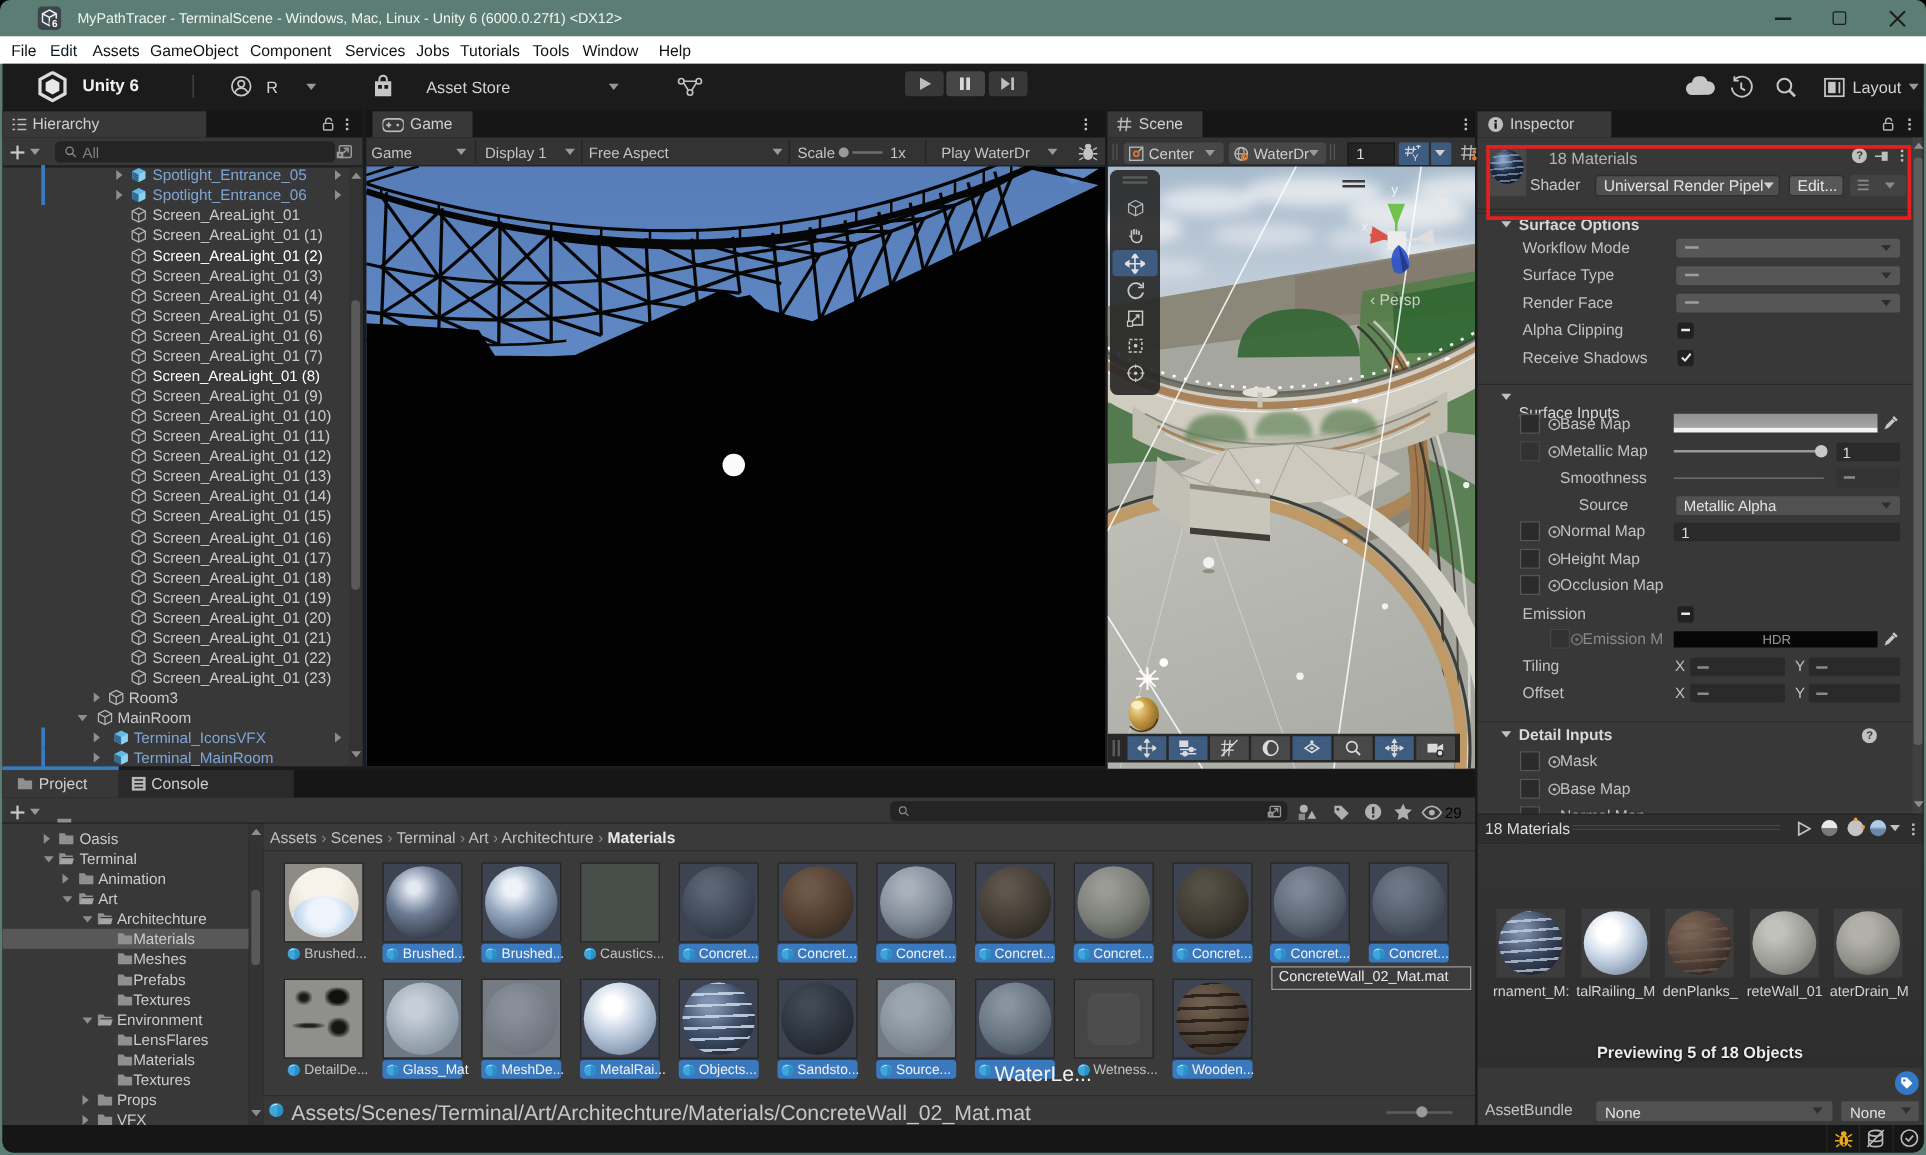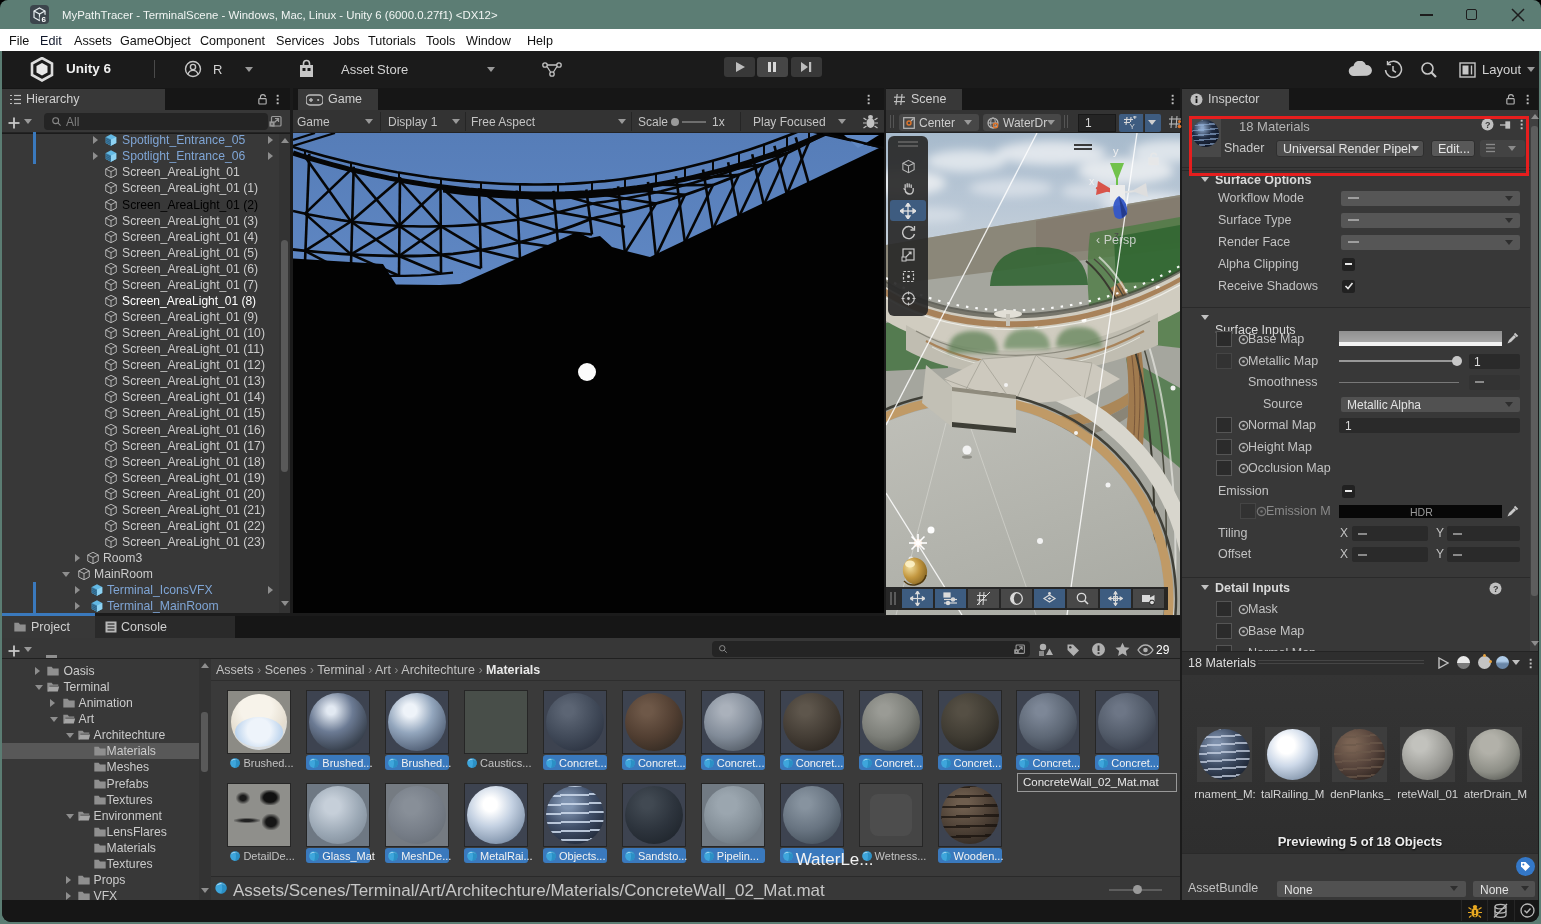--- a/index.html
+++ b/index.html
@@ -227,21 +227,21 @@
     <use href="#i-cube"></use>
   </svg>
 <div class="a tx" style="left:122px;top:165.3px;font-size:12.2px;color:#cbcbcb">Screen_AreaLight_01</div>
 <svg class="a" style="left:104px;top:181.4px" width="14" height="14">
     <use href="#i-cube"></use>
   </svg>
 <div class="a tx" style="left:122px;top:181.4px;font-size:12.2px;color:#cbcbcb">Screen_AreaLight_01 (1)</div>
 <svg class="a" style="left:104px;top:197.5px" width="14" height="14">
     <use href="#i-cube"></use>
   </svg>
-<div class="a tx" style="left:122px;top:197.5px;font-size:12.2px;color:#000000">Screen_AreaLight_01 (2)</div>
+<div class="a tx" style="left:122px;top:197.5px;font-size:12.2px;color:#ffffff">Screen_AreaLight_01 (2)</div>
 <svg class="a" style="left:104px;top:213.5px" width="14" height="14">
     <use href="#i-cube"></use>
   </svg>
 <div class="a tx" style="left:122px;top:213.5px;font-size:12.2px;color:#cbcbcb">Screen_AreaLight_01 (3)</div>
 <svg class="a" style="left:104px;top:229.6px" width="14" height="14">
     <use href="#i-cube"></use>
   </svg>
 <div class="a tx" style="left:122px;top:229.6px;font-size:12.2px;color:#cbcbcb">Screen_AreaLight_01 (4)</div>
 <svg class="a" style="left:104px;top:245.7px" width="14" height="14">
     <use href="#i-cube"></use>
@@ -366,21 +366,21 @@
 <div class="a ddarrow" style="left:452px;top:119px"></div>
 <div class="a" style="left:465px;top:112px;width:1px;height:19px;background:#252525"></div>
 <div class="a tx" style="left:471px;top:115px;font-size:12px;color:#c4c4c4">Free Aspect</div>
 <div class="a ddarrow" style="left:618px;top:119px"></div>
 <div class="a" style="left:631px;top:112px;width:1px;height:19px;background:#252525"></div>
 <div class="a tx" style="left:638px;top:115px;font-size:12px;color:#c4c4c4">Scale</div>
 <div class="a" style="left:682px;top:121px;width:24px;height:2px;background:#6e6e6e"></div>
 <div class="a" style="left:671px;top:117.5px;width:8px;height:8px;border-radius:50%;background:#9a9a9a"></div>
 <div class="a tx" style="left:712px;top:115px;font-size:12px;color:#c4c4c4">1x</div>
 <div class="a" style="left:740px;top:112px;width:1px;height:19px;background:#252525"></div>
-<div class="a tx" style="left:753px;top:115px;font-size:12px;color:#c4c4c4">Play Focused</div>
+<div class="a tx" style="left:753px;top:115px;font-size:12px;color:#c4c4c4">Play WaterDr</div>
 <div class="a ddarrow" style="left:838px;top:119px"></div>
 <svg class="a" style="left:862px;top:113px" width="17" height="17" viewBox="0 0 17 17">
     <g fill="#c2c2c2">
       <ellipse cx="8.5" cy="10" rx="4" ry="5"></ellipse>
       <ellipse cx="8.5" cy="4" rx="2.5" ry="2"></ellipse>
     </g>
     <g stroke="#c2c2c2" stroke-width="1.2" fill="none">
       <path d="M4.5 7 L1.5 5 M4.5 10 H1 M4.5 13 L1.5 15 M12.5 7 L15.5 5 M12.5 10 H16 M12.5 13 L15.5 15"></path>
     </g>
   </svg>
@@ -1104,21 +1104,21 @@
     <rect x="6.6" y="3.5" width="1.9" height="5.5" fill="#373737"></rect>
     <rect x="6.6" y="10.2" width="1.9" height="1.9" fill="#373737"></rect>
   </svg>
 <svg class="a" style="left:1115px;top:642px" width="15" height="15" viewBox="0 0 15 15">
     <path d="M7.5 0.8 L9.6 5.2 L14.5 5.8 L10.9 9.1 L11.9 14 L7.5 11.5 L3.1 14 L4.1 9.1 L0.5 5.8 L5.4 5.2 Z" fill="#b0b0b0"></path>
   </svg>
 <svg class="a" style="left:1137px;top:644px" width="17" height="12" viewBox="0 0 17 12">
     <path d="M1 6 C3.5 2 6 1 8.5 1 C11 1 13.5 2 16 6 C13.5 10 11 11 8.5 11 C6 11 3.5 10 1 6 Z" fill="none" stroke="#b0b0b0" stroke-width="1.4"></path>
     <circle cx="8.5" cy="6" r="2.3" fill="#b0b0b0"></circle>
   </svg>
-<div class="a tx" style="left:1156px;top:643px;font-size:12px;color:#ffffff">29</div>
+<div class="a tx" style="left:1156px;top:643px;font-size:12px;color:#000000">29</div>
 <div class="a" style="left:2px;top:659px;width:197px;height:241px;background:#383838"></div>
 <div class="a" style="left:46px;top:655px;width:11px;height:3px;background:#8f8f8f"></div>
 <div class="a carR" style="left:34.5px;top:667.0px"></div>
 <svg class="a" style="left:46px;top:664.0px" width="14" height="14">
     <use href="#i-folder"></use>
   </svg>
 <div class="a tx" style="left:63.5px;top:664.0px;font-size:12.2px;color:#cbcbcb">Oasis</div>
 <div class="a carD" style="left:34.5px;top:685.1px"></div>
 <svg class="a" style="left:46px;top:680.1px" width="14" height="14">
     <use href="#i-folderO"></use>
@@ -1316,21 +1316,21 @@
 <svg class="a" style="left:623.9px;top:849.5px" width="12" height="12">
     <use href="#i-mat"></use>
   </svg>
 <div class="a tx" style="left:637.9px;top:849.5px;font-size:11px;color:#f2f2f2">Sandsto...</div>
 <div class="a" style="left:701.8px;top:784px;width:62px;height:62px;background:#717a83;outline:1px solid #262626"></div>
 <div class="a sphere" style="left:703.8px;top:786px;width:58px;height:58px;background:radial-gradient(circle at 40% 32%, #9ba6af 0 18%, #848f98 55%, #67717a 92%)"></div>
 <div class="a" style="left:700.8px;top:848px;width:64px;height:15px;background:#3a79bd;border-radius:3px"></div>
 <svg class="a" style="left:702.8px;top:849.5px" width="12" height="12">
     <use href="#i-mat"></use>
   </svg>
-<div class="a tx" style="left:716.8px;top:849.5px;font-size:11px;color:#f2f2f2">Pipelin...</div>
+<div class="a tx" style="left:716.8px;top:849.5px;font-size:11px;color:#f2f2f2">Source...</div>
 <div class="a" style="left:780.7px;top:784px;width:62px;height:62px;background:#3d4350;outline:1px solid #262626"></div>
 <div class="a sphere" style="left:782.7px;top:786px;width:58px;height:58px;background:radial-gradient(circle at 38% 30%, #87939f 0 10%, #687481 50%, #444f5a 85%)"></div>
 <div class="a" style="left:779.7px;top:848px;width:64px;height:15px;background:#3a79bd;border-radius:3px"></div>
 <svg class="a" style="left:781.7px;top:849.5px" width="12" height="12">
     <use href="#i-mat"></use>
   </svg>
 <div class="a tx" style="left:795.7px;top:849.5px;font-size:17px;color:#f2f2f2">WaterLe...</div>
 <div class="a" style="left:859.6px;top:784px;width:62px;height:62px;background:#454545;outline:1px solid #262626"></div>
 <div class="a" style="left:869.6px;top:794px;width:42px;height:42px;border-radius:8px;background:#4d4d4d"></div>
 <svg class="a" style="left:860.6px;top:849.5px" width="12" height="12">

